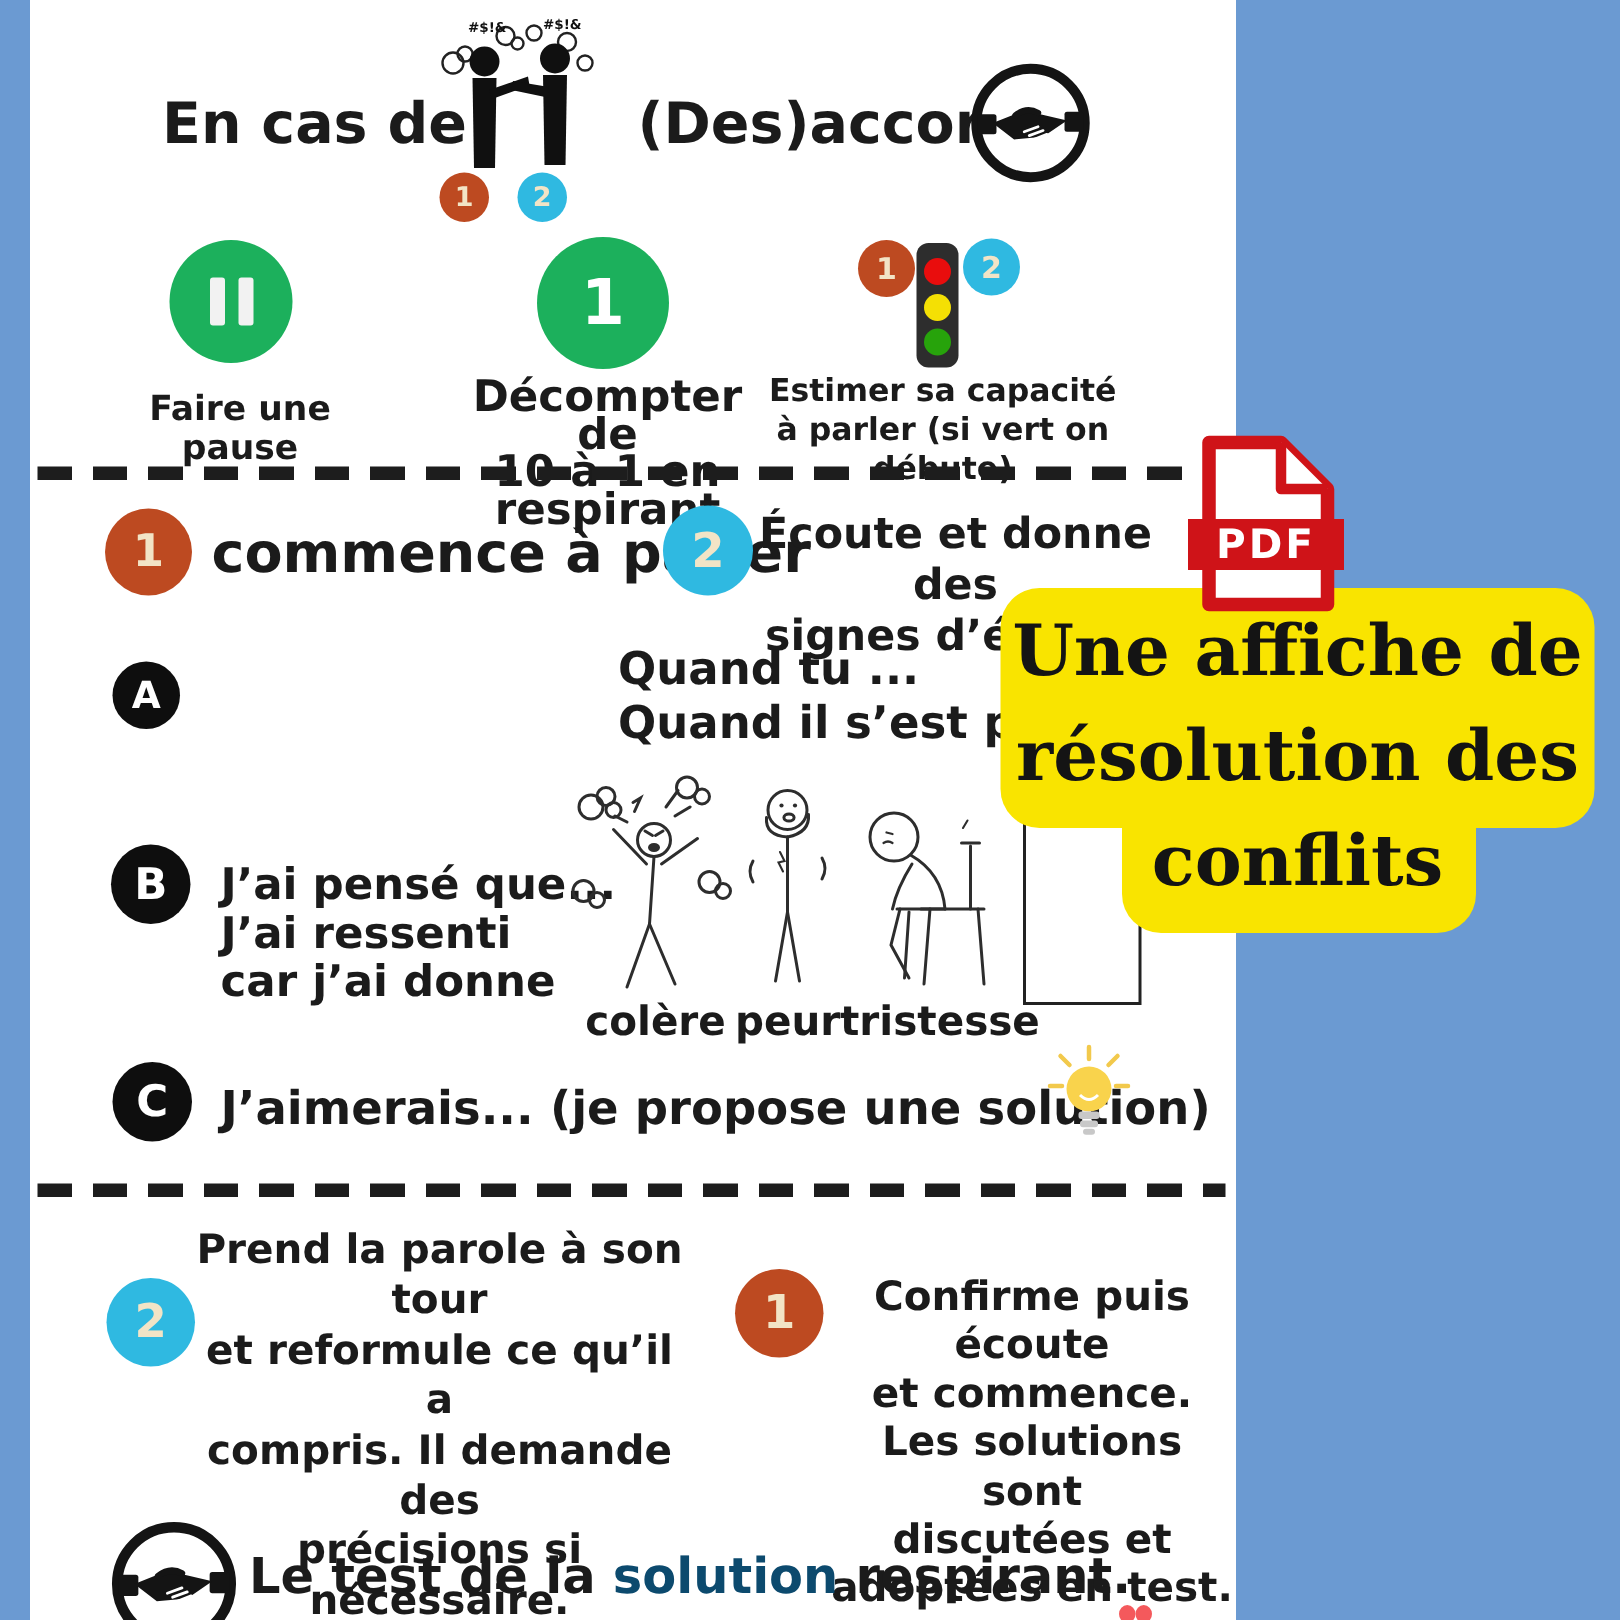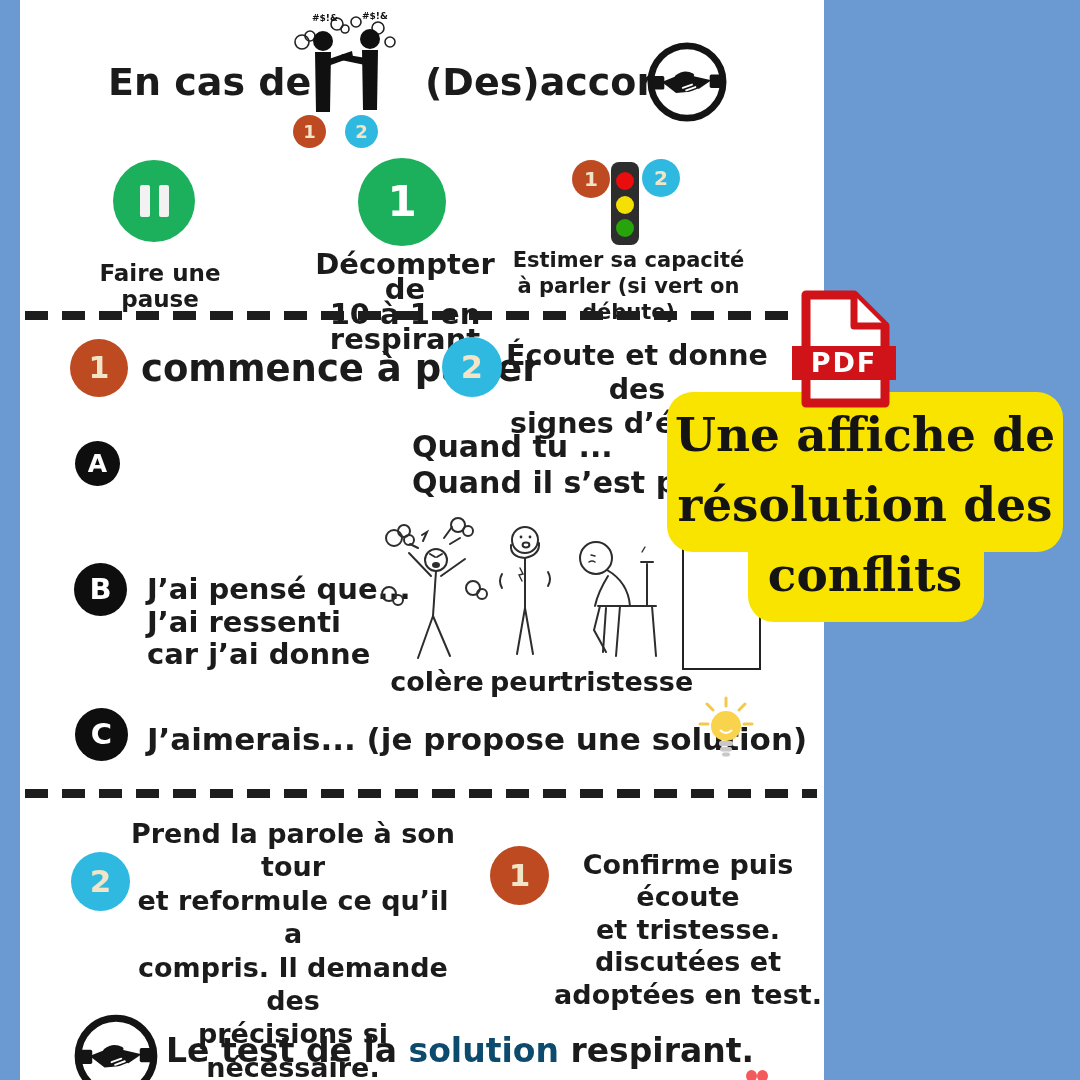--- a/index.html
+++ b/index.html
@@ -222,21 +222,22 @@
       <div>Prend la parole à son tour</div>
       <div>et reformule ce qu’il a</div>
       <div>compris. Il demande des</div>
       <div>précisions si nécessaire.</div>
 
     </div>
 
     <div class="abs num-circle orange" style="left:470px;top:846px;width:59px;height:59px;font-size:31px;">1</div>
     <div class="abs b ctr" style="left:532px;top:849px;width:272px;font-size:27px;line-height:32.4px;">
       <div>Confirme puis écoute</div>
-      <div>et tristesse.</div>
+      <div>et commence.</div>
+      <div>Les solutions sont</div>
       <div>discutées et</div>
       <div>adoptées en test.</div>
     </div>
 
     <span class="abs" style="left:52px;top:1012px;">
       <svg width="88" height="88" viewBox="0 0 100 100">
         <circle cx="50" cy="50" r="43" fill="#ffffff" stroke="#141414" stroke-width="8"></circle>
         <g fill="#141414">
           <rect x="8" y="43" width="15" height="16" rx="2"></rect>
           <rect x="77" y="41" width="15" height="16" rx="2"></rect>

